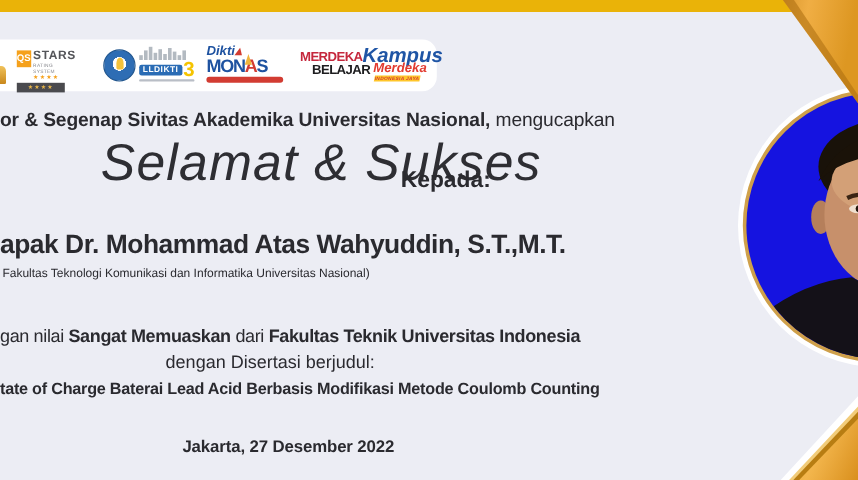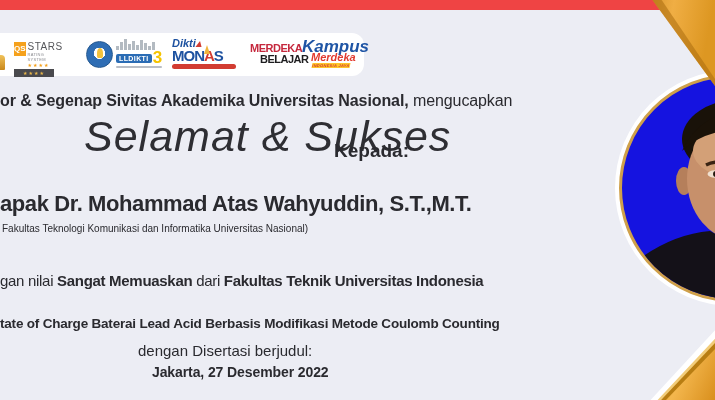--- a/index.html
+++ b/index.html
@@ -1,32 +1,32 @@
 <!DOCTYPE html>
 <html><head>
 <meta charset="utf-8">
 <style>
   html,body{margin:0;padding:0;}
-  .stage{position:relative;width:715px;height:400px;background:#ef4444;overflow:hidden;
+  .stage{position:relative;width:715px;height:400px;background:#eab308;overflow:hidden;
          font-family:"Liberation Sans",sans-serif;color:#2a2a2f;}
   .card{position:absolute;left:-40px;top:10px;width:820px;height:440px;
         background:#ecedf4;border-radius:26px;}
   
   .logo-strip{position:absolute;left:-20px;top:33px;width:384px;height:43px;
               background:#ffffff;border-radius:12px;}
   .logo{position:absolute;}
   .gold-partial{left:14px;top:22px;width:11px;height:15px;
                 background:linear-gradient(180deg,#f0c25a,#c9881c);border-radius:2px 4px 1px 1px;}
   
   .qs{left:34px;top:9px;width:44px;height:27px;}
   .qs-row{display:flex;align-items:flex-start;}
   .qs-box{width:15px;height:14px;background:#f5a11c;color:#fff;font-weight:bold;
           font-size:8px;line-height:14px;text-align:center;}
   .qs-right{margin-left:2px;}
-  .qs-title{font-size:10px;font-weight:normal;color:#55565a;line-height:10px;letter-spacing:.5px;}
+  .qs-title{font-size:10px;font-weight:bold;color:#55565a;line-height:10px;letter-spacing:.5px;}
   .qs-sub{font-size:4px;color:#8a8b90;line-height:5px;letter-spacing:.3px;}
   .qs-stars{font-size:5px;color:#f5a11c;line-height:6px;letter-spacing:1px;}
   .qs-band{margin-top:1px;width:40px;height:8px;background:#4a4a4e;color:#e8b64a;
            font-size:5px;line-height:8px;text-align:center;letter-spacing:1px;}
   
   .kemdik{left:106px;top:8px;width:27px;height:27px;border-radius:50%;
           background:radial-gradient(circle at 50% 45%,#ffffff 0 30%,#2e6db4 31% 100%);
           border:1px solid #24588f;box-sizing:border-box;}
   .kemdik:after{content:"";position:absolute;left:10px;top:6px;width:6px;height:10px;
           background:#f3c23c;border-radius:50% 50% 20% 20%;}
@@ -65,21 +65,21 @@
   .tline{position:absolute;white-space:nowrap;text-align:right;}
   .b{font-weight:bold;}
   .l-greeting{top:92px;left:0;font-size:16px;letter-spacing:-.1px;}
   .l-script{top:112px;left:84px;font-family:Liberation Sans, sans-serif;font-style:italic;
             font-size:43px;letter-spacing:1px;color:#2e2e33;}
   .l-kepada{top:140px;left:334px;font-size:19px;font-weight:bold;}
   .l-name{top:191px;left:0;font-size:22px;font-weight:bold;letter-spacing:-.4px;}
   .l-faculty{top:223px;left:2px;font-size:10px;}
   .l-atas{top:251px;left:20px;font-size:15.5px;}
   .l-nilai{top:272px;left:0;font-size:15px;letter-spacing:-.3px;}
-  .l-disertasi{top:294px;left:138px;font-size:15px;margin-top:48px;}
+  .l-disertasi{top:294px;left:138px;font-size:15px;}
   .l-title1{top:316px;left:0;font-size:13.5px;font-weight:bold;letter-spacing:-.2px;}
   .l-title2{top:340px;left:24px;font-size:13.5px;font-weight:bold;letter-spacing:-.1px;}
   .l-date{top:364px;left:152px;font-size:14px;font-weight:bold;letter-spacing:-.1px;}
   
   .photo{position:absolute;left:619px;top:74px;width:222px;height:222px;border-radius:50%;
          border:3px solid #cfa04a;box-shadow:0 0 0 4px #ffffff;background:#1513e0;overflow:hidden;}
   
   .ribbon-tr{position:absolute;top:0;right:0;width:92px;height:86px;
              background:linear-gradient(100deg,#c8831b 8%,#f0ae44 48%,#dd9722 85%);
              clip-path:polygon(32% 0,100% 0,100% 100%);}

